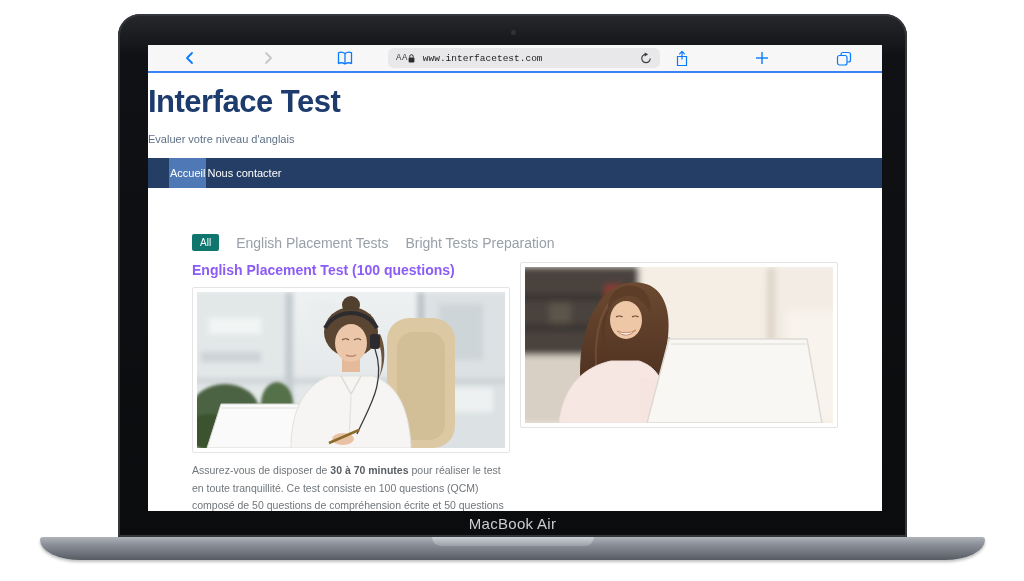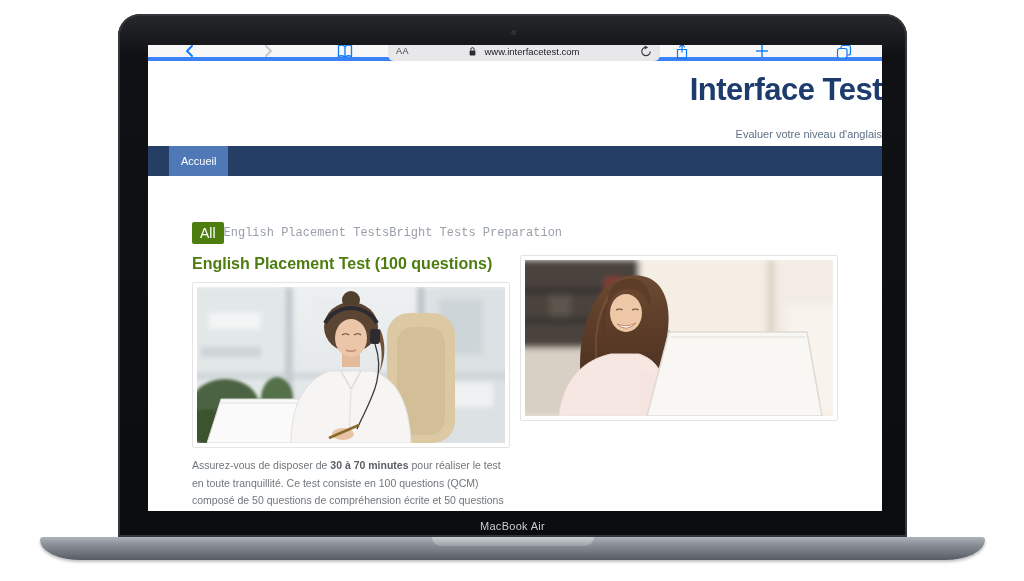--- a/index.html
+++ b/index.html
@@ -13,21 +13,21 @@
     background:linear-gradient(180deg,#26282c 0%,#101114 8%,#0b0c0e 100%);
     border-radius:22px 22px 0 0;
     box-shadow:inset 0 0 0 2px #33363b;
   }
   .camera-dot {
     position:absolute; left:50%; top:16px; width:5px; height:5px; margin-left:-2px;
     border-radius:50%; background:#303236;
   }
   .macbook-label {
     position:absolute; left:0; right:0; bottom:5px; text-align:center;
-    font-size:11px; color:#c9ccd1; letter-spacing:.3px;
+    font-size:15px; color:#c9ccd1; letter-spacing:.3px;
   }
   .laptop-base {
     position:absolute; left:40px; top:537px; width:945px; height:23px;
     background:linear-gradient(180deg,#aeb2b9 0%,#898e96 35%,#6f747c 70%,#565b63 100%);
     border-radius:3px 3px 40px 40px / 3px 3px 20px 20px;
     box-shadow:0 2px 3px rgba(0,0,0,.25);
   }
   .trackpad-notch {
     position:absolute; left:50%; top:0; width:162px; height:9px; margin-left:-81px;
     background:linear-gradient(180deg,#cdd1d6,#9aa0a7);
@@ -35,52 +35,52 @@
   }
 
   
   .screen {
     position:absolute; left:30px; top:31px; width:734px; height:466px;
     background:#ffffff; overflow:hidden;
   }
 
   
   .toolbar {
-    height:16px; background:#f7f7f8; border-bottom:4px solid #3b82f6;
-    display:flex; align-items:center;
+    height:28px; background:#f7f7f8; border-bottom:2px solid #3b82f6;
+    display:flex; align-items:center;font-family:Liberation Mono, monospace;
   }
   .tb-icon { display:flex; align-items:center; justify-content:center; cursor:default; }
   .addr-pill {
     margin-left:35px; width:272px; height:20px; border-radius:6px;
     background:#e8e8ea; display:flex; align-items:center; padding:0 8px;
   }
   .reader-aa { font-size:9px; color:#3e3e40; letter-spacing:.5px; }
-  .addr-center { flex:1; display:flex; align-items:center; justify-content:center; gap:8px; }
+  .addr-center { flex:1; display:flex; align-items:center; gap:8px; }
   .url-text { font-size:9.5px; color:#1c1c1e; }
 
   
-  .site-header { text-align:right; padding-top:11px; height:85px; background:#fff; }
+  .site-header { text-align:left; padding-top:11px; height:85px; background:#fff; }
   .page-title { font-size:31px; font-weight:800; color:#1d3b6c; letter-spacing:-.5px; }
-  .page-subtitle { font-size:11px; color:#5e7086; margin-top:20px; }
+  .page-subtitle { font-size:11px; color:#5e7086; margin-top:13px; }
 
   .main-nav { height:30px; background:#253e66; display:flex; align-items:stretch; padding-left:21px; }
-  .nav-item { display:flex; align-items:center; padding:0 12px; font-size:11px; color:#fff; cursor:pointer; }
+  .nav-item { display:flex; align-items:center; padding:0 1px; font-size:11px; color:#fff; cursor:pointer; }
   .nav-item.active { background:#4e79b6; }
 
   .content { padding:0 44px; }
   .filter-bar { margin-top:46px; display:flex; align-items:center; }
   .filter-chip {
-    font-size:14px; color:#fff; background:#4d7c0f; padding:3px 8px;
+    font-size:10px; color:#fff; background:#0f766e; padding:3px 8px;
     border-radius:2px; cursor:pointer;
   }
-  .filter-link { font-size:12px; color:#99a0a8; cursor:pointer;font-family:Liberation Mono, monospace; }
+  .filter-link { font-size:14px; color:#99a0a8; margin-left:17px; cursor:pointer; }
 
   .cards { display:flex; gap:10px; margin-top:11px; }
   .card { flex:1; min-width:0; }
-  .card-title { font-size:16px; font-weight:700; color:#4d7c0f; margin-bottom:9px; cursor:pointer; }
+  .card-title { font-size:14px; font-weight:700; color:#8b5cf6; margin-bottom:9px; cursor:pointer; }
   .photo-frame { border:1px solid #e4e4e4; background:#fff; padding:4px; border-radius:2px; }
   .photo-frame svg { display:block; width:100%; height:156px; }
   .card-desc { margin-top:9px; font-size:10.5px; color:#70767b; line-height:1.68; }
   .card-desc b { font-weight:700; color:#595e63; }
 </style>
 </head>
 <body>
 
 <div class="stage">
 
@@ -145,20 +145,21 @@
         </span>
       </div>
 
       <div class="site-header">
         <div class="page-title">Interface Test</div>
         <div class="page-subtitle">Evaluer votre niveau d'anglais</div>
       </div>
 
       <div class="main-nav">
         <span class="nav-item active">Accueil</span>
+        <span class="nav-item">Nous contacter</span>
       </div>
 
       <div class="content">
 
         <div class="filter-bar">
           <span class="filter-chip">All</span>
           <span class="filter-link">English Placement Tests</span>
           <span class="filter-link">Bright Tests Preparation</span>
         </div>
 

